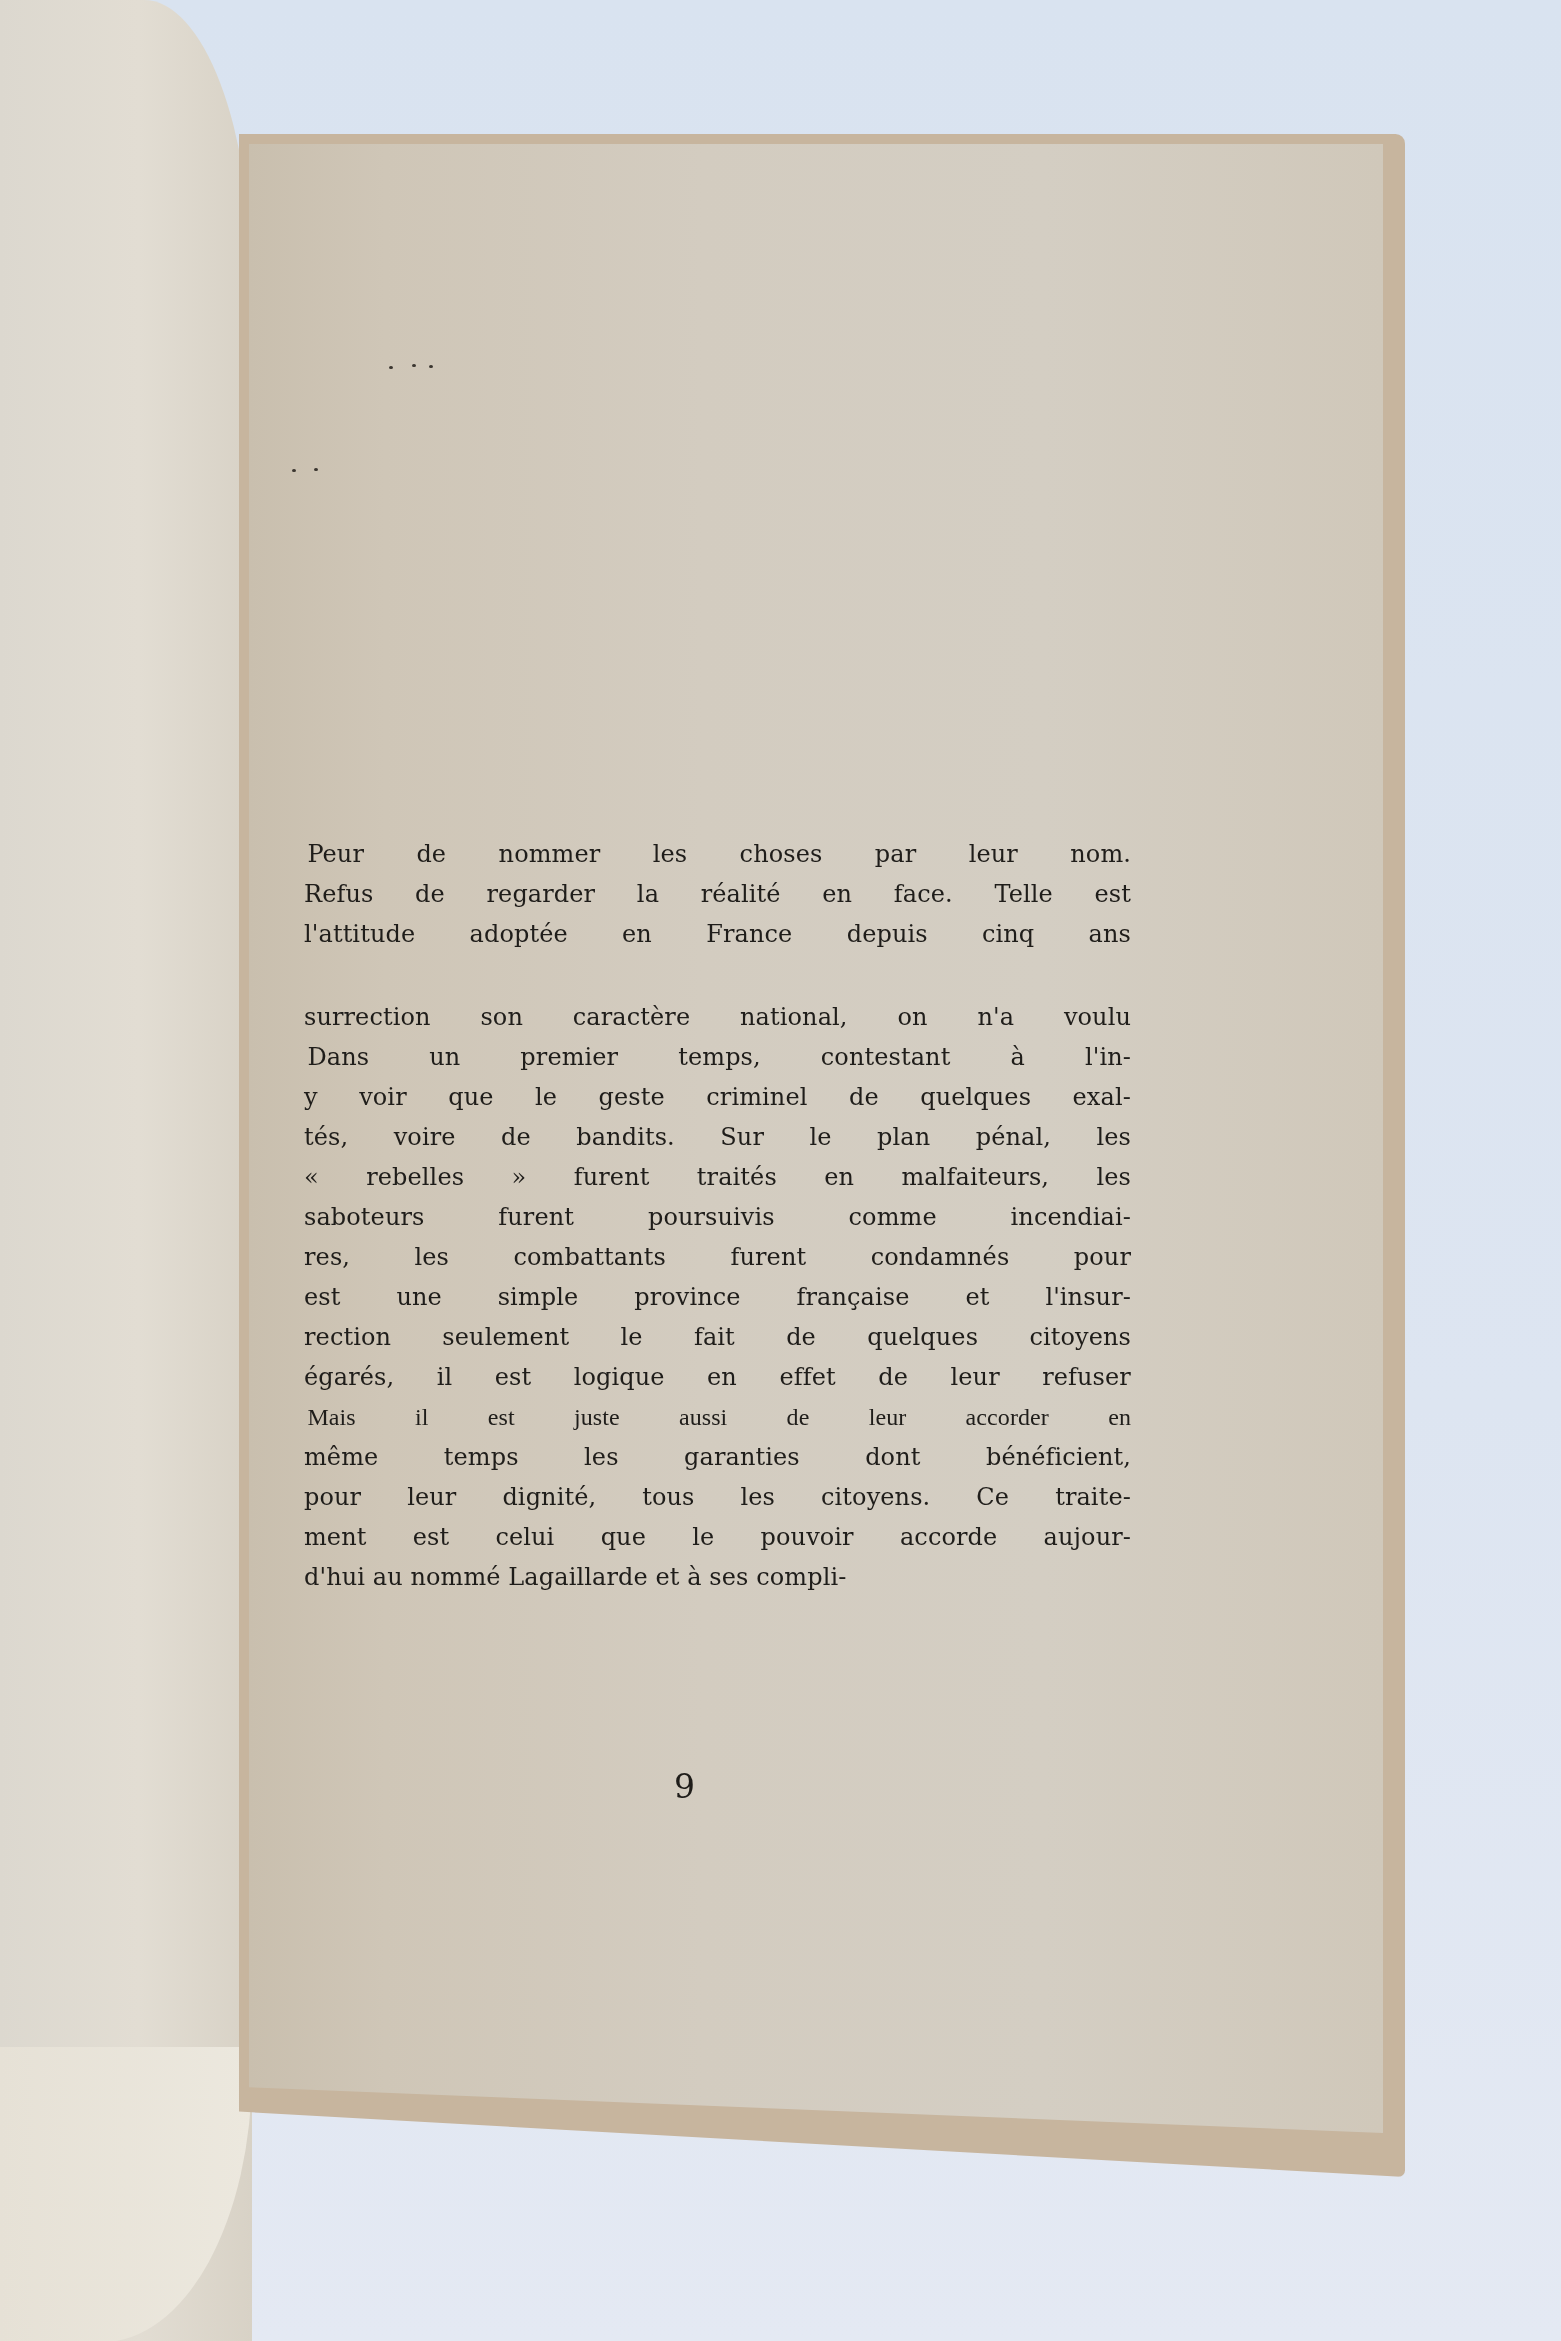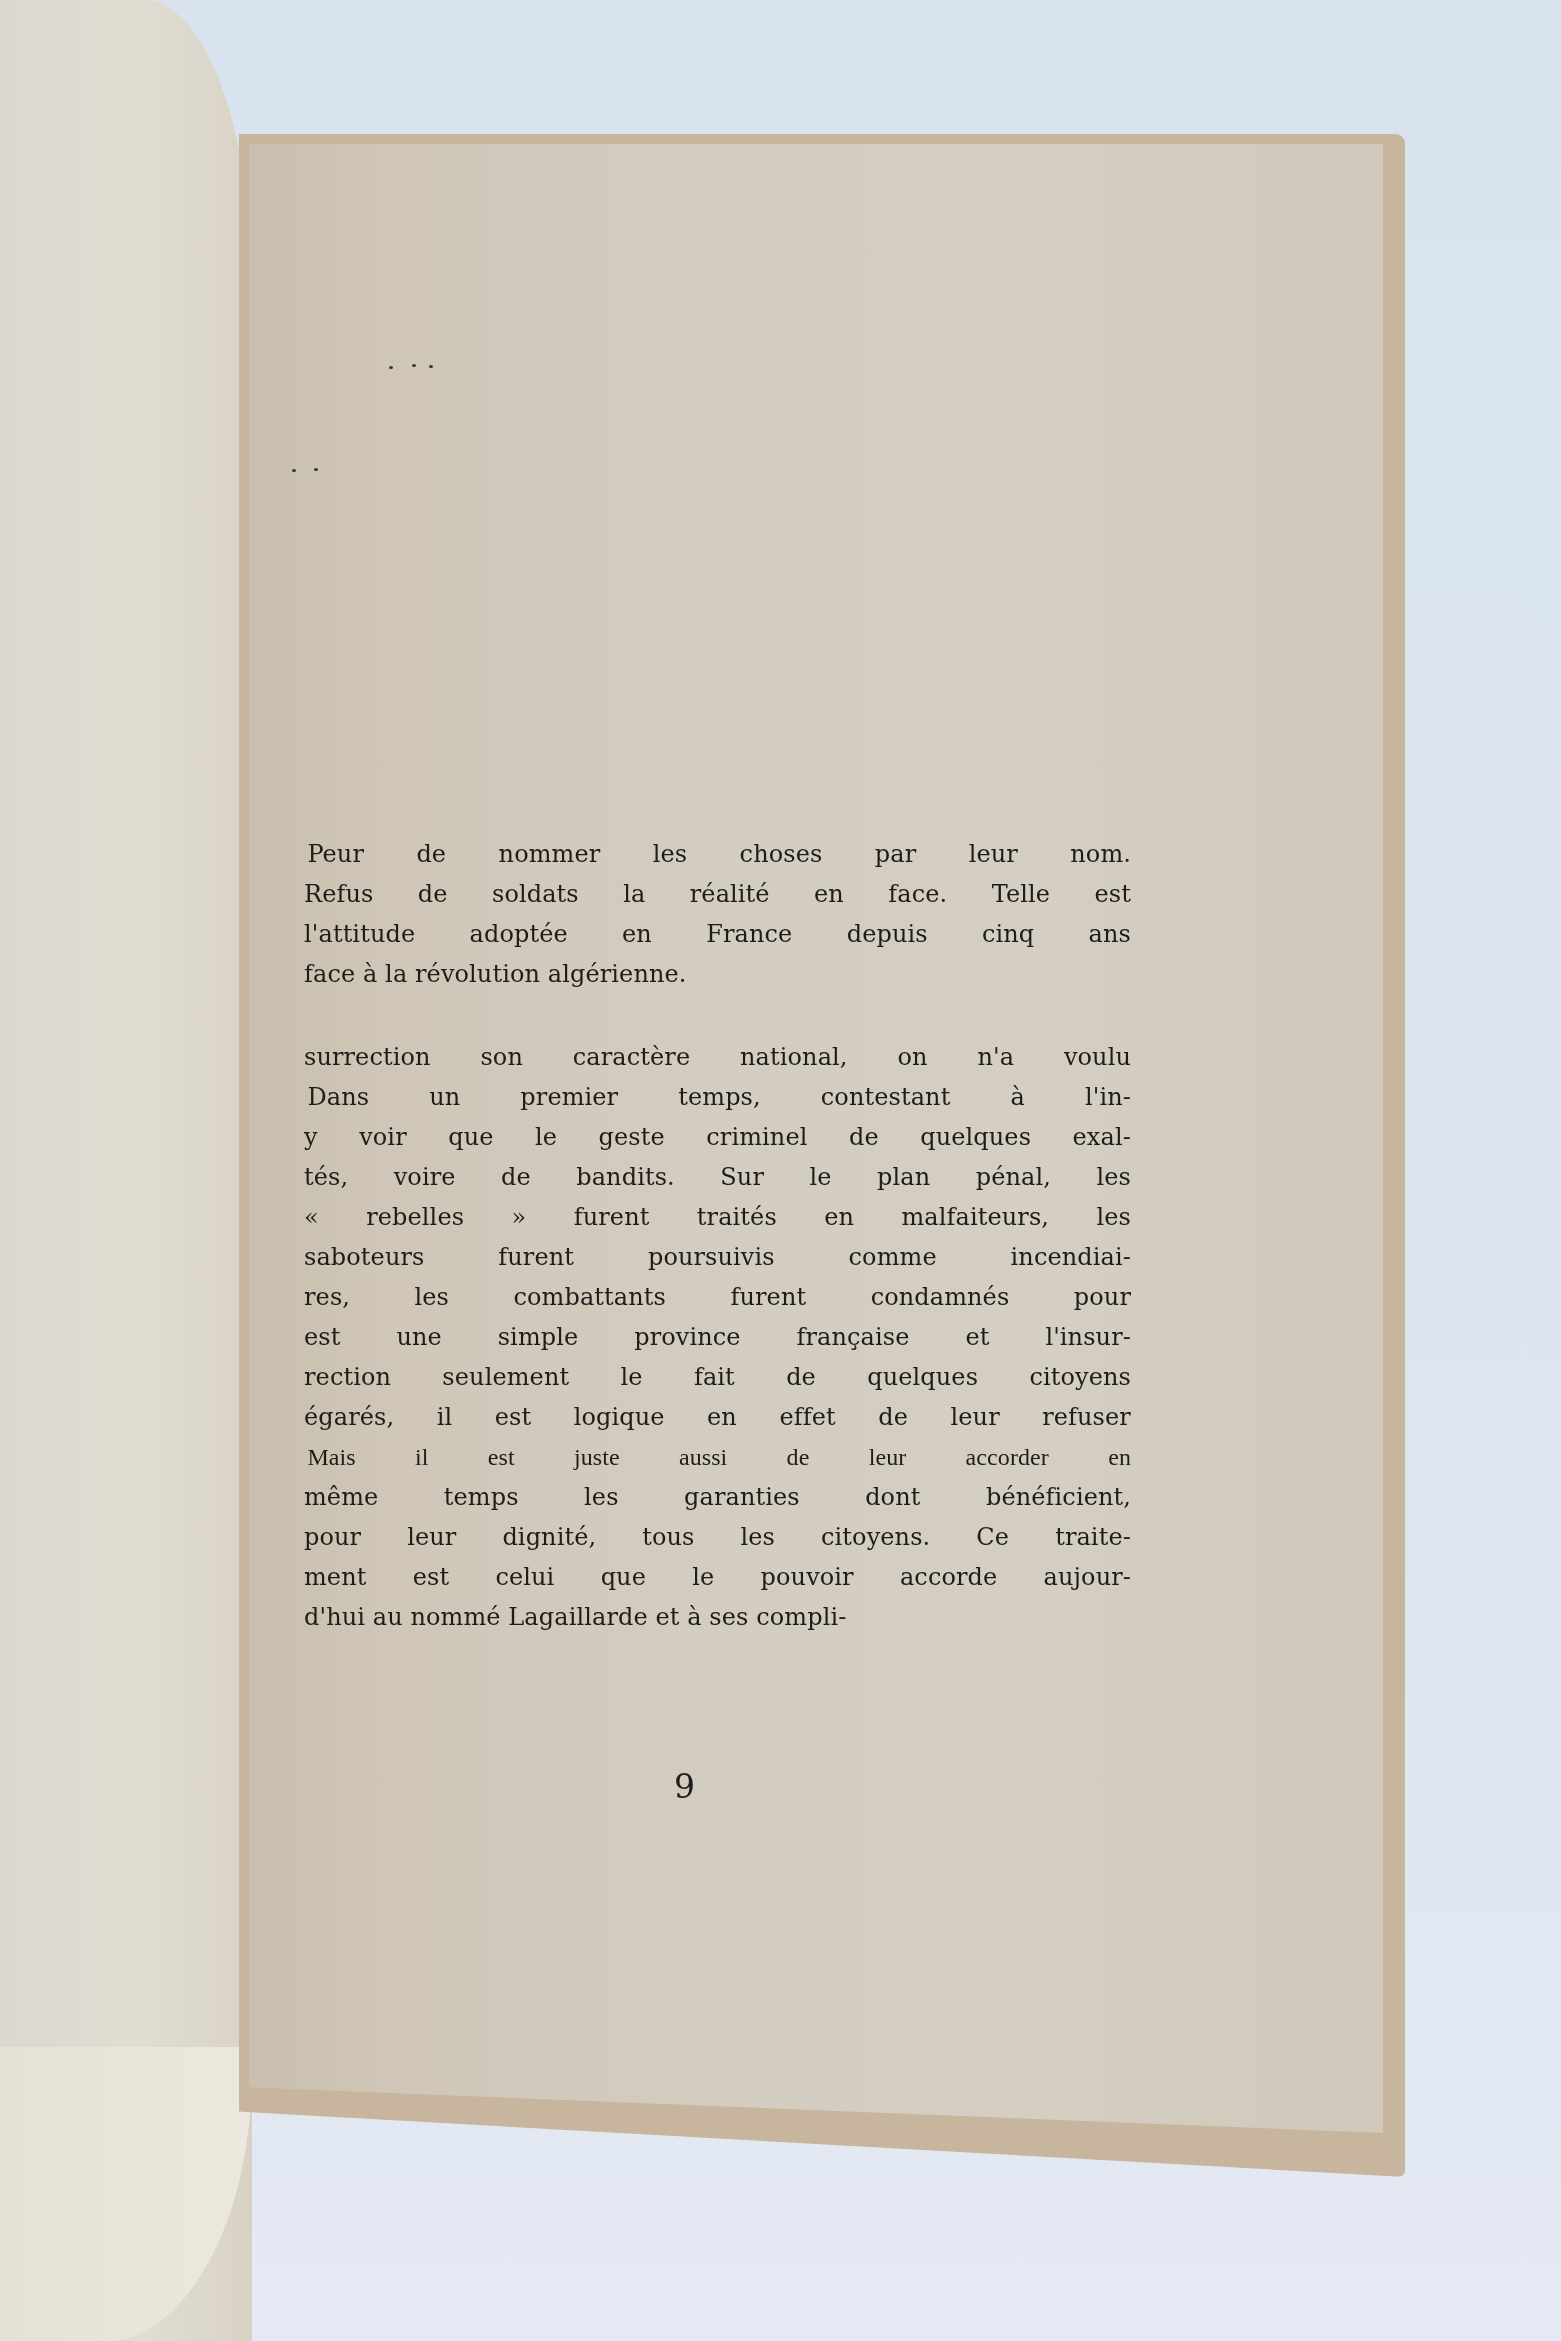--- a/index.html
+++ b/index.html
@@ -64,39 +64,36 @@
         <span>nommer</span>
         <span>les</span>
         <span>choses</span>
         <span>par</span>
         <span>leur</span>
         <span>nom.</span>
       </div>
     <div class="line-row">
         <span>Refus</span>
         <span>de</span>
-        <span>soldats</span>
+        <span>regarder</span>
         <span>la</span>
         <span>réalité</span>
         <span>en</span>
         <span>face.</span>
         <span>Telle</span>
         <span>est</span>
       </div>
     <div class="line-row">
         <span>l'attitude</span>
         <span>adoptée</span>
         <span>en</span>
         <span>France</span>
         <span>depuis</span>
         <span>cinq</span>
         <span>ans</span>
-      </div>
-    <div class="line-row">
-        <span>face à la révolution algérienne.</span>
       </div>
   </div>
   <div class="para-gap"></div>
 
   <div>
     <div class="line-row">
         <span>surrection</span>
         <span>son</span>
         <span>caractère</span>
         <span>national,</span>

